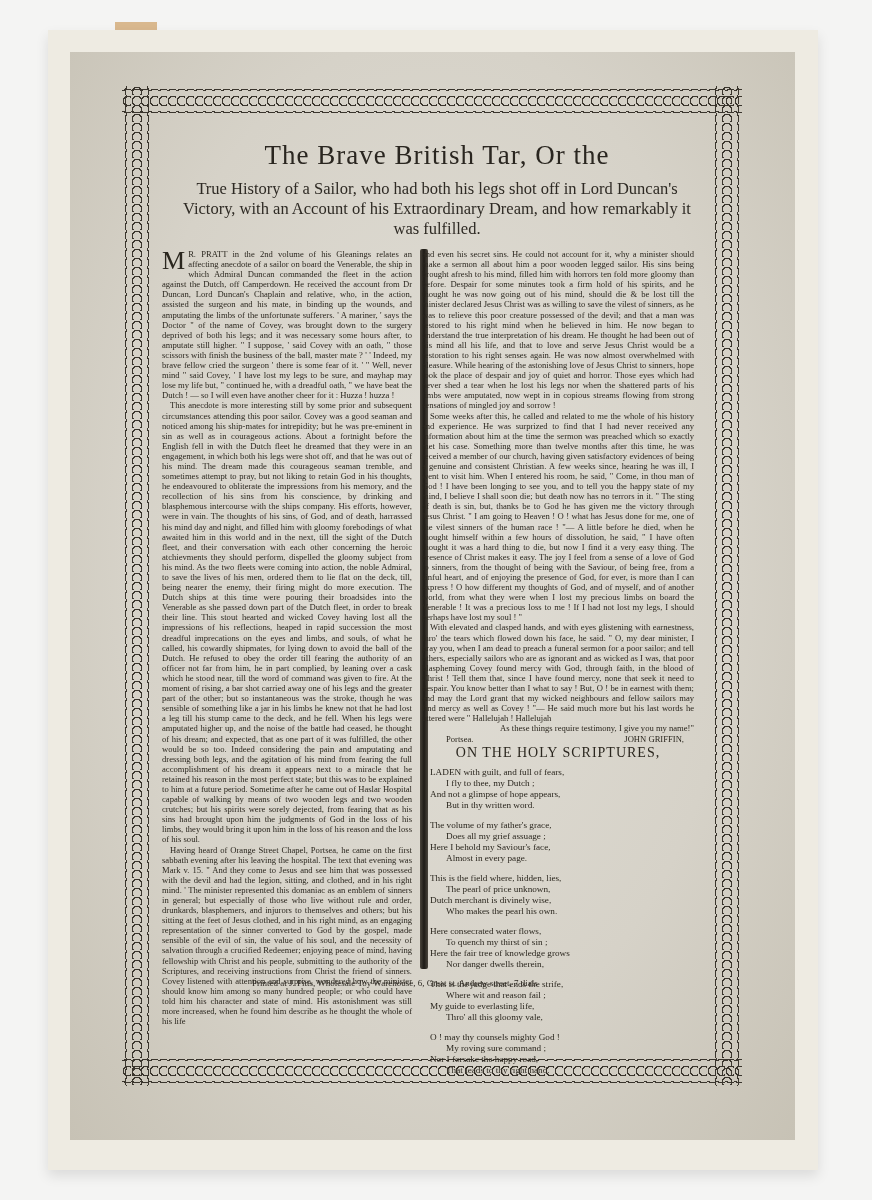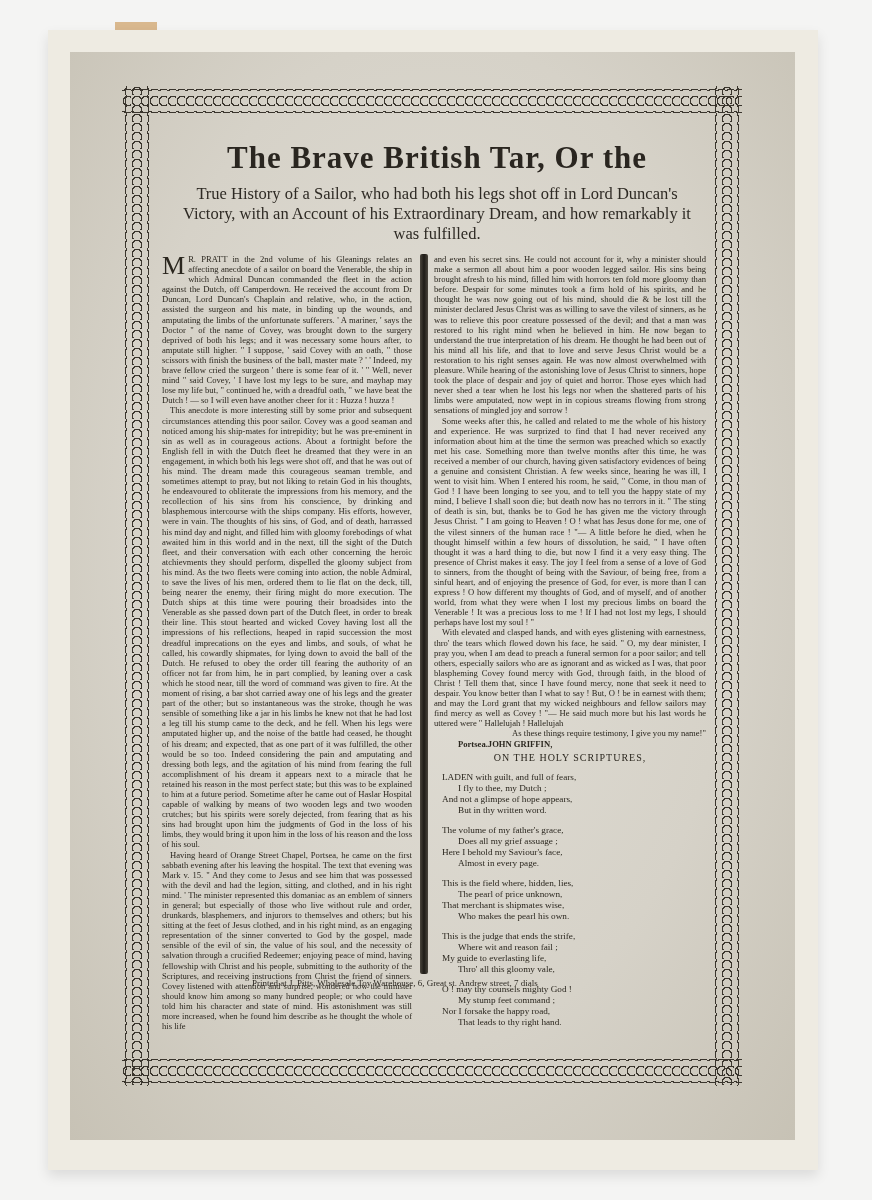--- a/index.html
+++ b/index.html
@@ -46,46 +46,46 @@
     width: 100%; height: 100%;
     background:
       repeating-radial-gradient(circle at 15px 6px, transparent 0 4px, #3a352d 4px 5.3px, transparent 5.3px 7px);
     background-size: 30px 9px;
   }
   .content {
     position: absolute; left: 162px; top: 130px; width: 550px; height: 900px;
     color: #2e2a24;
   }
   .title {
-    font-size: 31px; font-weight: bold; letter-spacing: 1px;
+    font-size: 27px; font-weight: normal; letter-spacing: 1px;
     text-align: center; margin: 10px 0 6px 0; color: #2a2620;
   }
   .subtitle {
     font-size: 16.5px; text-align: center; line-height: 20px; color: #2e2a24;
     margin: 8px 10px 10px 10px;
   }
   .columns { position: relative; height: 720px; }
   .col {
     position: absolute; top: 0; font-size: 8.6px; line-height: 10.1px;
     text-align: justify; color: #2b271f;
   }
   .col.left { left: 0; width: 250px; }
-  .col.right { left: 272px; width: 272px; }
+  .col.right { left: 260px; width: 272px; }
   .col p { margin: 0; text-indent: 8px; }
   .dropcap {
     float: left; font-size: 26px; line-height: 22px; margin: 1px 3px 0 0;
   }
   .rule {
     position: absolute; left: 258px; top: 0; width: 8px; height: 720px;
     background: linear-gradient(90deg, #4a453c, #1e1b16 50%, #4a453c);
     border-radius: 2px;
   }
-  .signature { display: flex; padding: 0 10px 0 24px; font-weight: bold; }
+  .signature { display: flex; justify-content: space-between; padding: 0 10px 0 24px; }
   .sig-intro { text-align: right; }
-  .poem-title { text-align: center; font-size: 10px; letter-spacing: 1px; margin: 4px 0 6px 0; }
+  .poem-title { text-align: center; font-size: 14px; letter-spacing: 1px; margin: 4px 0 6px 0; }
   .poem { font-size: 9.2px; line-height: 11px; padding-left: 8px; }
   .stanza { margin-bottom: 4px; margin-top: 9px; }
   .stanza .ind { padding-left: 16px; }
   .imprint-line {
     position: absolute; left: 252px; top: 978px; font-size: 9px; color: #2e2a24;
   }
 </style>
 </head>
 <body>
 
@@ -140,32 +140,38 @@
         </div>
         <div class="stanza">
           <div>The volume of my father's grace,</div>
           <div class="ind">Does all my grief assuage ;</div>
           <div>Here I behold my Saviour's face,</div>
           <div class="ind">Almost in every page.</div>
         </div>
         <div class="stanza">
           <div>This is the field where, hidden, lies,</div>
           <div class="ind">The pearl of price unknown,</div>
-          <div>That merchant is shipmates wise,</div>
+          <div>Dutch merchant is divinely wise,</div>
           <div class="ind">Who makes the pearl his own.</div>
+        </div>
+        <div class="stanza">
+          <div>Here consecrated water flows,</div>
+          <div class="ind">To quench my thirst of sin ;</div>
+          <div>Here the fair tree of knowledge grows</div>
+          <div class="ind">Nor danger dwells therein,</div>
         </div>
         <div class="stanza">
           <div>This is the judge that ends the strife,</div>
           <div class="ind">Where wit and reason fail ;</div>
           <div>My guide to everlasting life,</div>
           <div class="ind">Thro' all this gloomy vale,</div>
         </div>
         <div class="stanza">
           <div>O ! may thy counsels mighty God !</div>
-          <div class="ind">My stump feet command ;</div>
+          <div class="ind">My roving sure command ;</div>
           <div>Nor I forsake the happy road,</div>
           <div class="ind">That leads to thy right hand.</div>
         </div>
       </div>
     </div>
   </div>
 </div>
 
 <div class="imprint-line">Printed at J. Pitts, Wholesale Toy Warehouse, 6, Great st. Andrew street, 7 dials</div>
 

